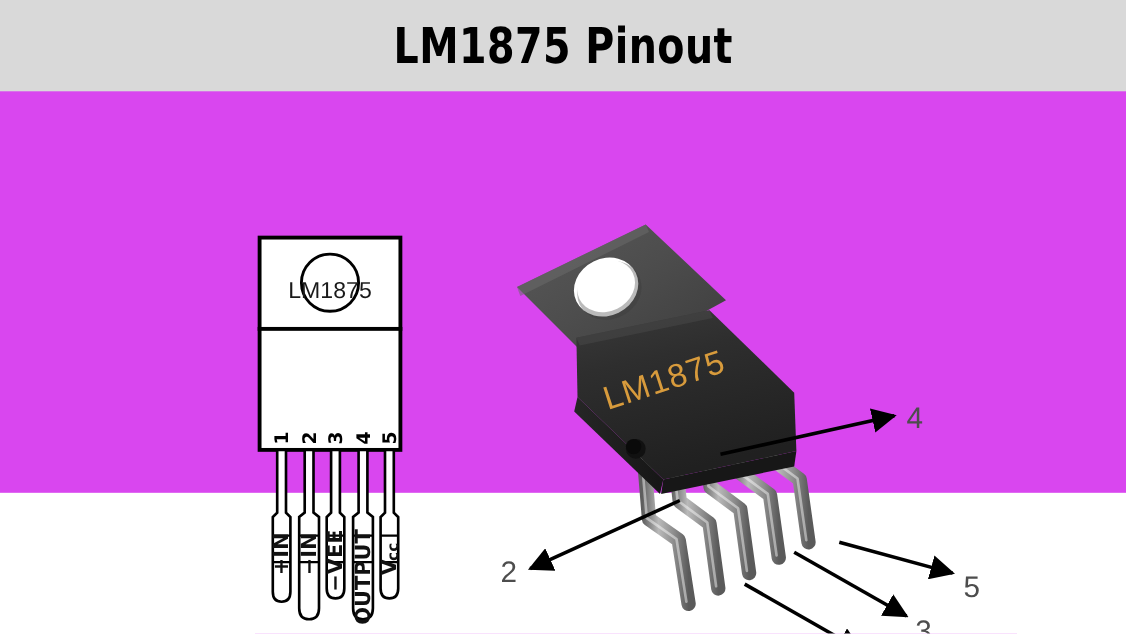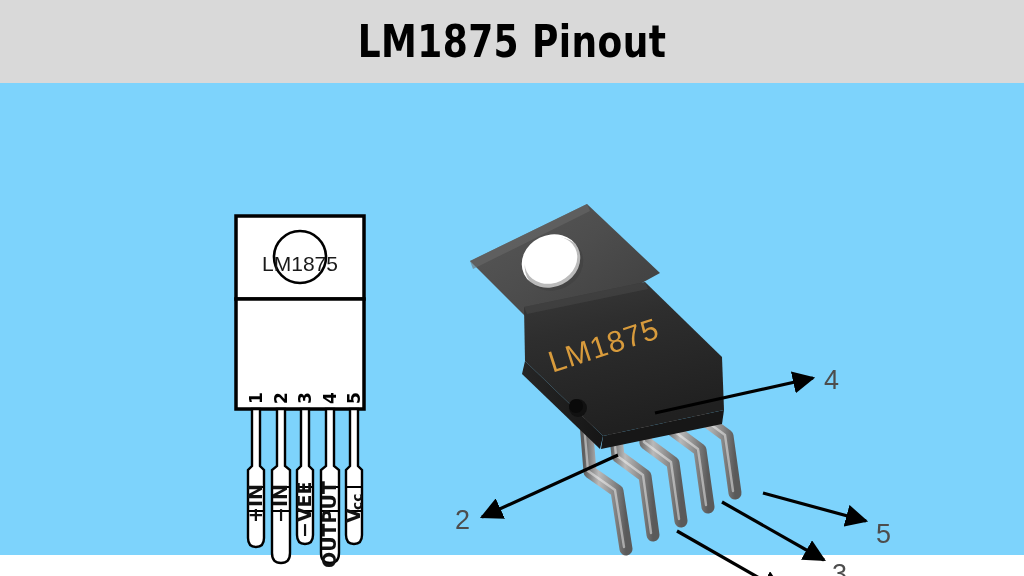--- a/index.html
+++ b/index.html
@@ -9,22 +9,22 @@
   }
   body {
     width: 1024px;
     height: 576px;
     overflow: hidden;
     font-family: "Liberation Sans", sans-serif;
   }
   #page {
     position: relative;
     width: 1024px;
-    height: 555px;
-    background: #7dd3fc;
+    height: 448px;
+    background: #d946ef;
   }
 
   
   #title-banner {
     position: absolute;
     left: 0;
     top: 0;
     width: 1024px;
     height: 83px;
     background: #d9d9d9;

